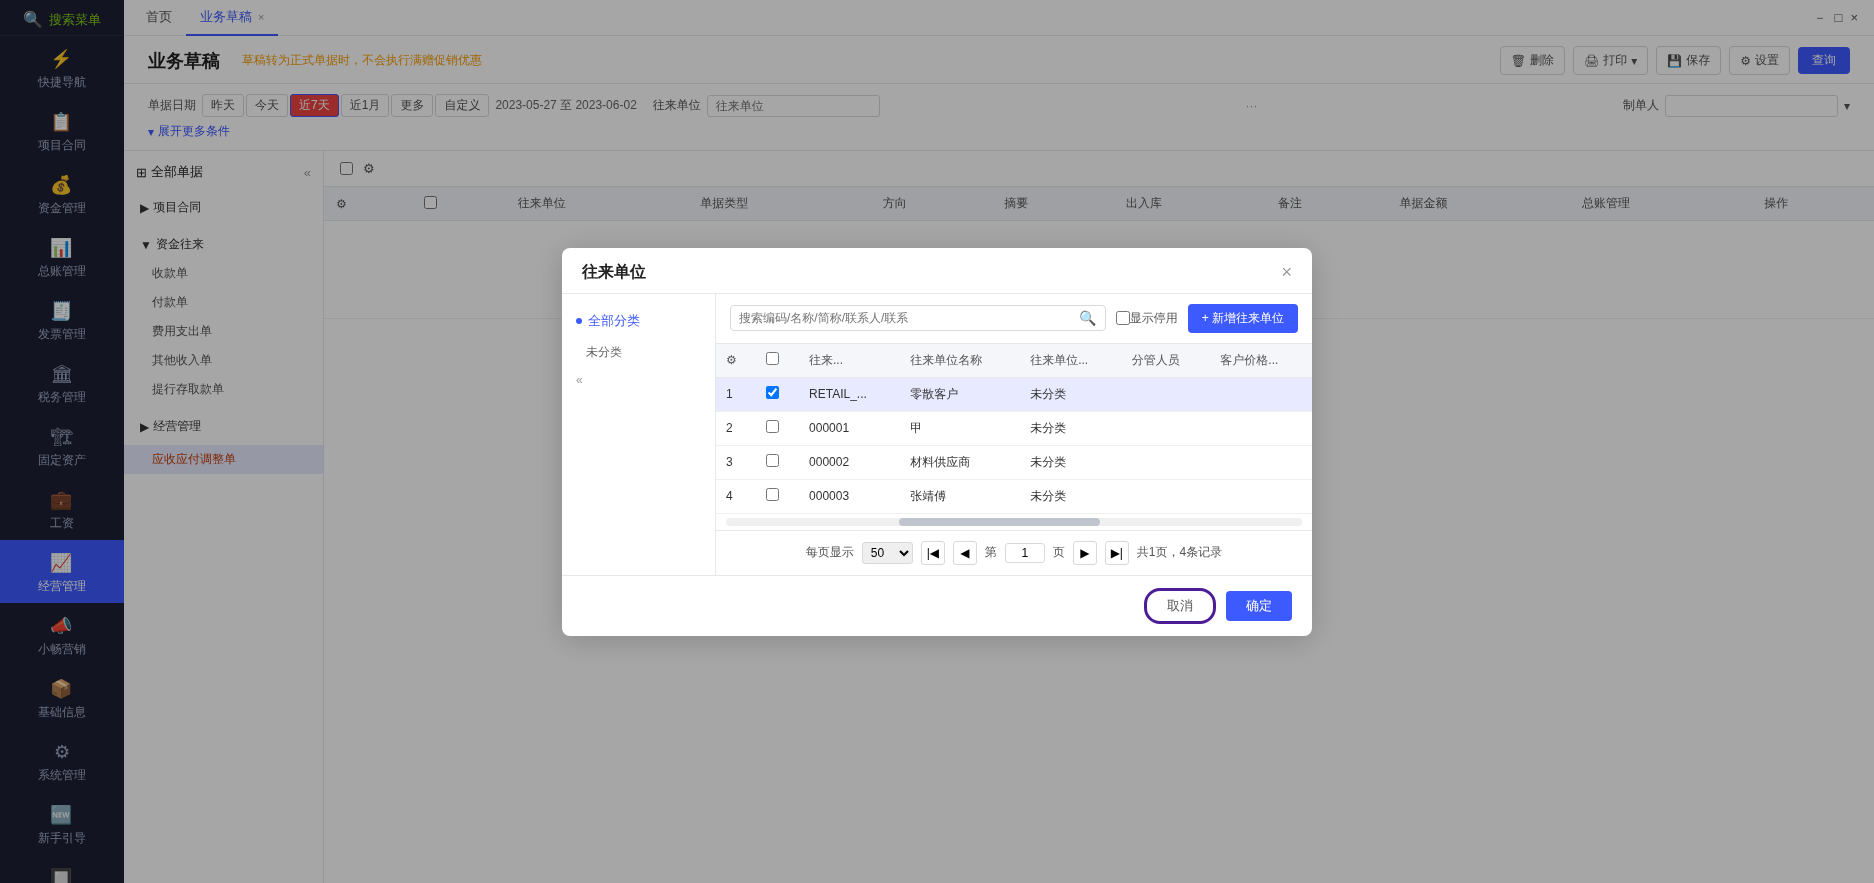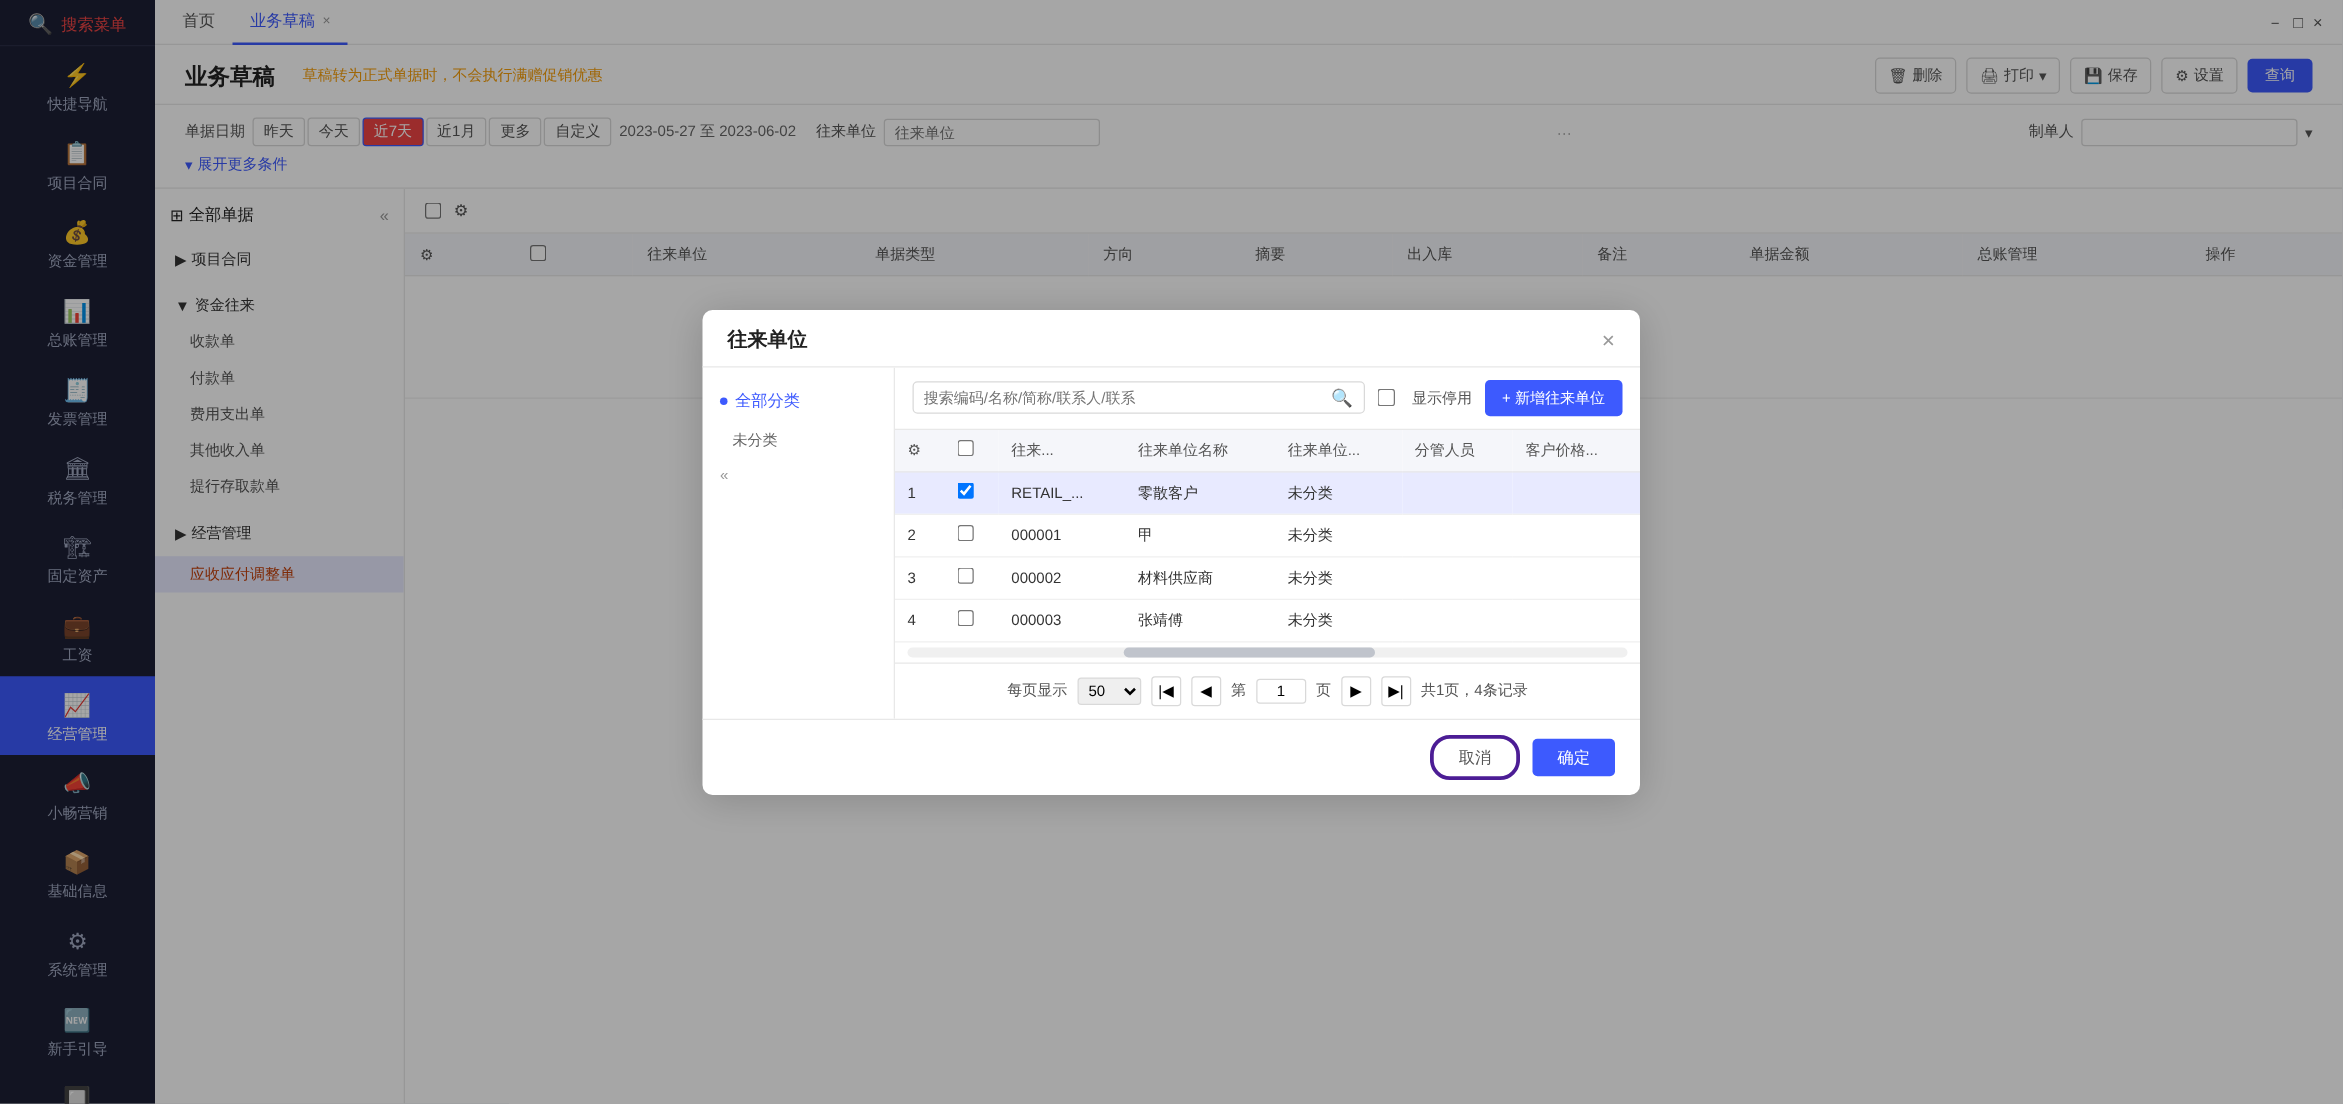--- a/index.html
+++ b/index.html
@@ -8,21 +8,21 @@
     
     .sidebar {
       width: 124px; min-width: 124px; background: #1d2035; height: 883px;
       display: flex; flex-direction: column; align-items: center; padding-top: 0;
     }
     .sidebar-top {
       width: 100%; background: #1d2035; padding: 10px 0 6px 0;
       display: flex; align-items: center; justify-content: center; border-bottom: 1px solid #2a2d45;
     }
     .sidebar-top-icon { color: #a0a8c0; font-size: 16px; margin-right: 6px; }
-    .sidebar-top-label { color: #ef4444; font-size: 13px; }
+    .sidebar-top-label { color: #84cc16; font-size: 13px; }
     .sidebar-item {
       width: 100%; padding: 12px 0 8px 0; display: flex; flex-direction: column;
       align-items: center; cursor: pointer; color: #a0a8c0; font-size: 12px;
     }
     .sidebar-item.active { background: #3d5afe; color: #fff; }
     .sidebar-item .icon { font-size: 18px; margin-bottom: 4px; }
     .sidebar-item .label { font-size: 12px; }
 
     
     .main { flex: 1; display: flex; flex-direction: column; height: 883px; overflow: hidden; }
@@ -119,21 +119,21 @@
     .dialog-right { flex: 1; display: flex; flex-direction: column; overflow: hidden; }
     .dialog-toolbar {
       display: flex; align-items: center; padding: 10px 14px; gap: 10px; border-bottom: 1px solid #e8e8e8;
     }
     .search-box {
       display: flex; align-items: center; border: 1px solid #d9d9d9; border-radius: 4px;
       padding: 4px 8px; flex: 1; gap: 6px;
     }
     .search-box input { border: none; outline: none; font-size: 12px; flex: 1; color: #333; }
     .search-icon { color: #999; font-size: 14px; }
-    .show-disabled { display: flex; align-items: center; gap: 14px; font-size: 12px; color: #555; }
+    .show-disabled { display: flex; align-items: center; gap: 0; font-size: 12px; color: #555; }
     .checkbox { width: 14px; height: 14px; border: 1px solid #d9d9d9; border-radius: 2px; cursor: pointer; }
     .btn-add { background: #3d5afe; color: #fff; border: none; border-radius: 4px; padding: 6px 14px; font-size: 12px; cursor: pointer; white-space: nowrap; }
 
     
     .dialog-table-wrap { flex: 1; overflow: auto; }
     .dialog-table { width: 100%; border-collapse: collapse; font-size: 12px; }
     .dialog-table th { background: #f5f6fa; padding: 8px 10px; border-bottom: 1px solid #e8e8e8; color: #555; font-weight: 500; text-align: left; white-space: nowrap; }
     .dialog-table td { padding: 8px 10px; border-bottom: 1px solid #f0f0f0; color: #333; }
     .dialog-table tr.selected td { background: #e8eaff; }
 

